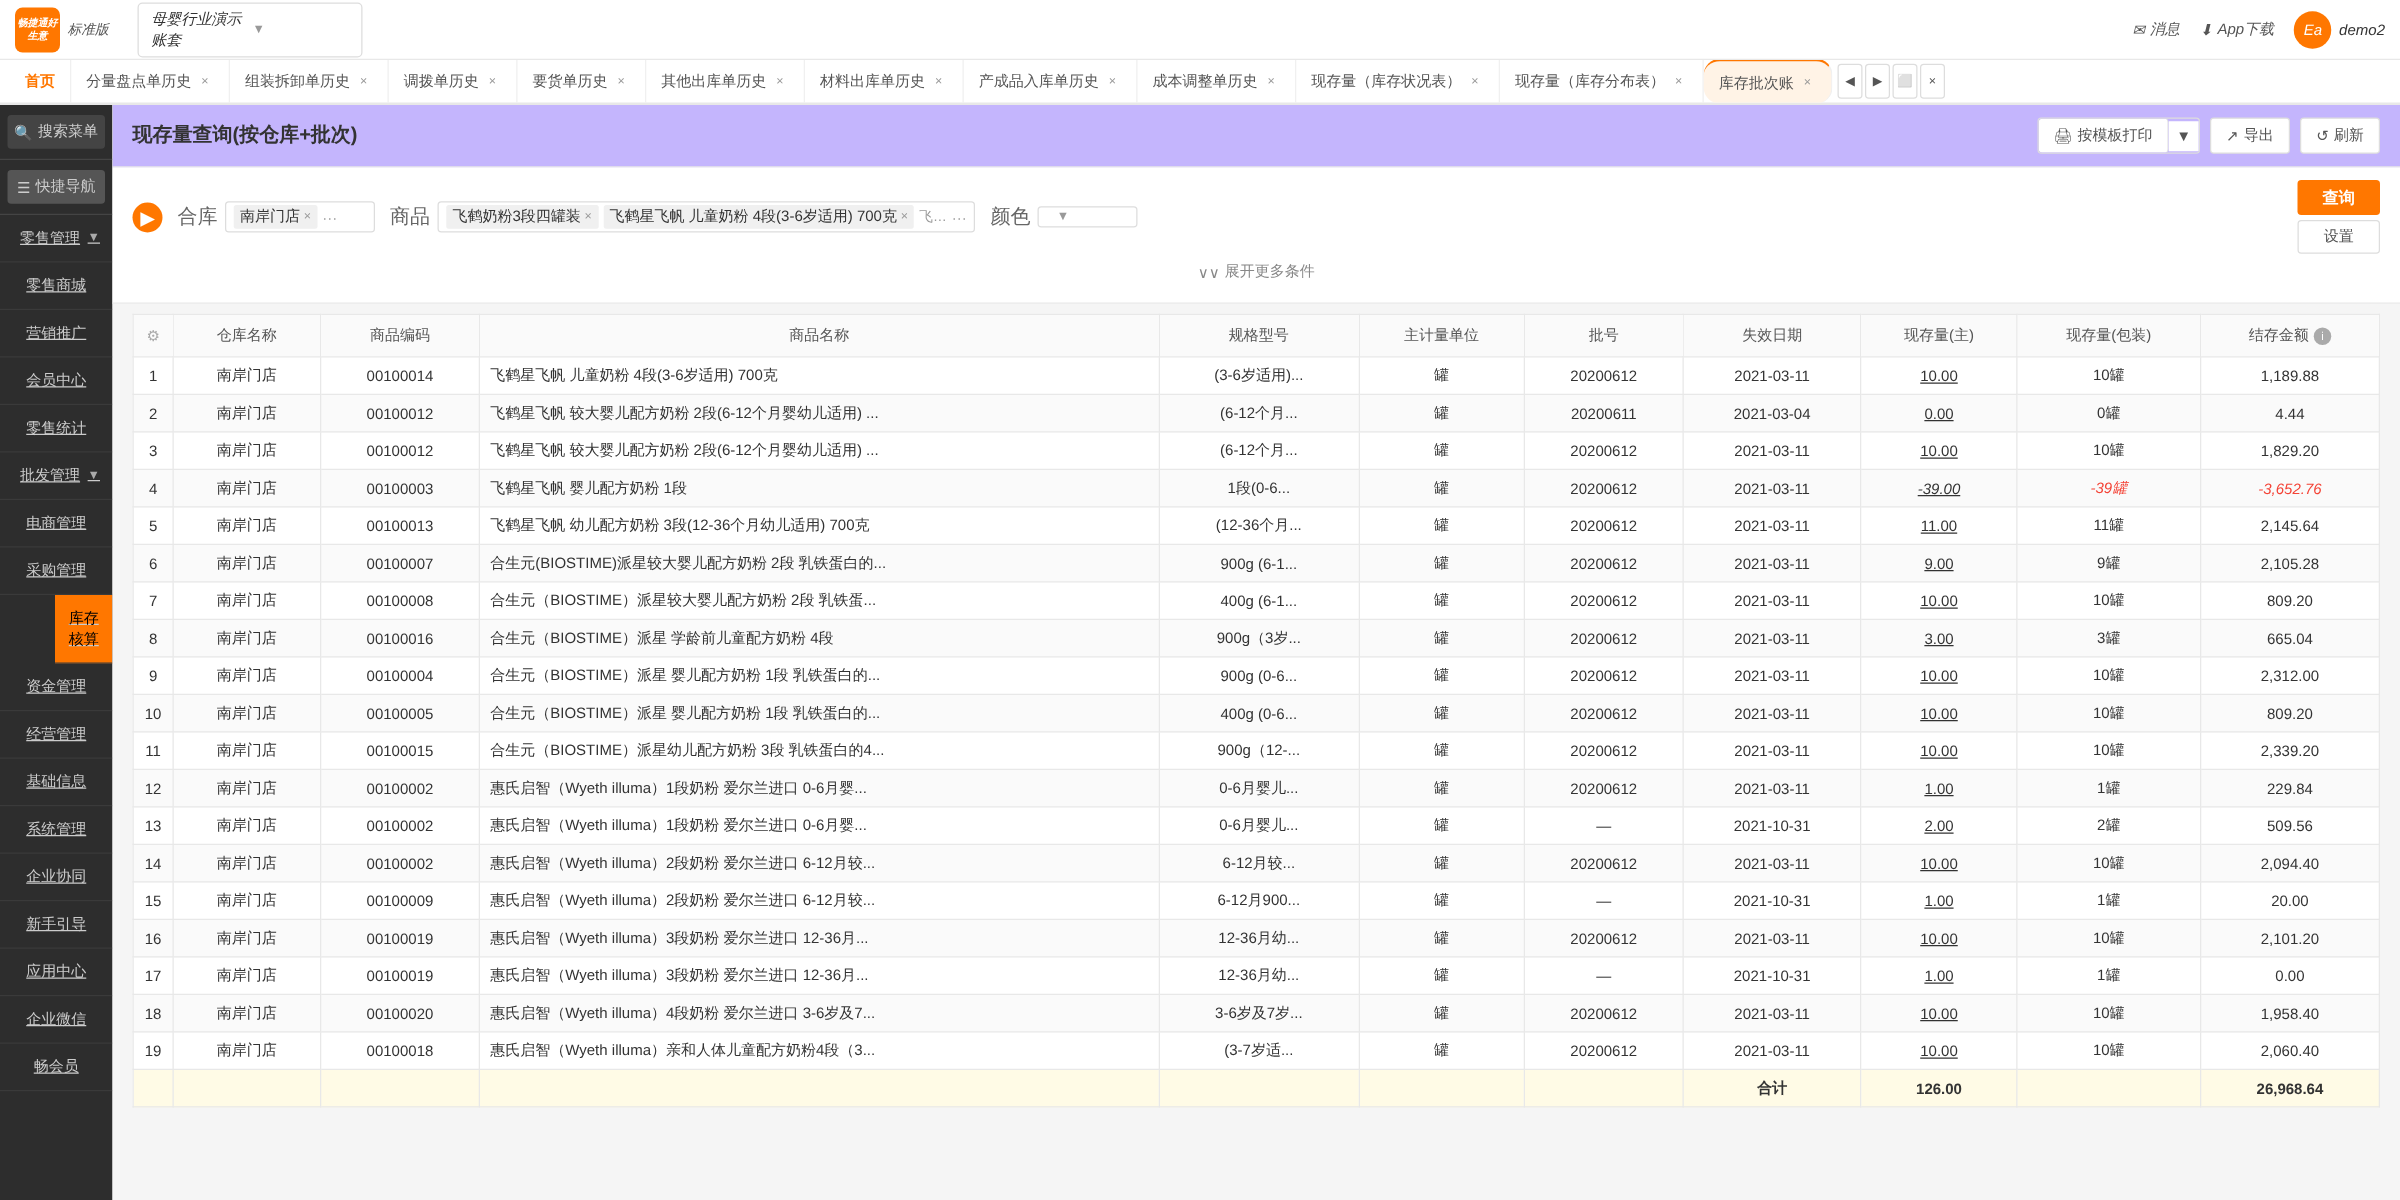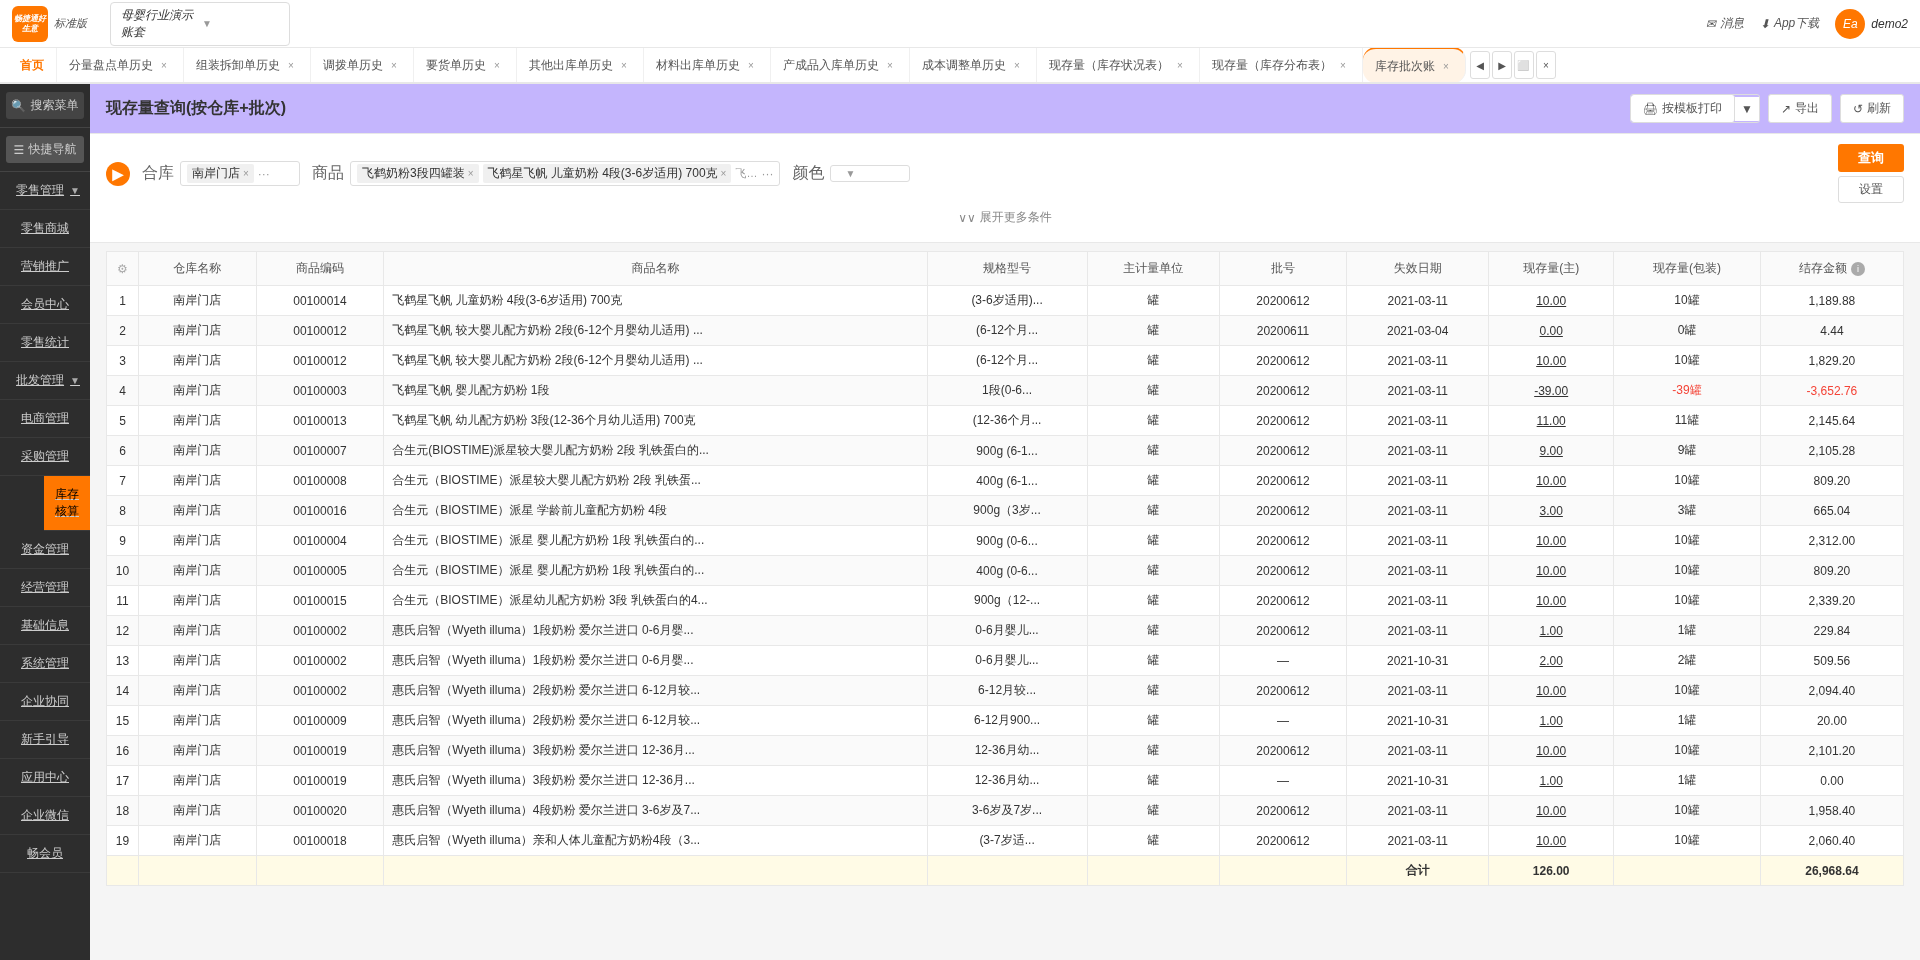--- a/index.html
+++ b/index.html
@@ -72,21 +72,21 @@
     .filter-more { display: flex; align-items: center; justify-content: center; padding: 6px; color: #888; cursor: pointer; font-size: 12px; gap: 4px; }
 
     
     .table-container { flex: 1; overflow: auto; padding: 8px 16px; }
     .data-table { width: 100%; border-collapse: collapse; background: #fff; }
     .data-table th { background: #fafafa; border: 1px solid #e8e8e8; padding: 8px 6px; text-align: center; color: #555; font-weight: normal; white-space: nowrap; position: sticky; top: 0; z-index: 2; }
     .data-table td { border: 1px solid #e8e8e8; padding: 6px 8px; text-align: center; color: #333; white-space: nowrap; }
     .data-table tr:nth-child(even) td { background: #fafafa; }
     .data-table td.left { text-align: left; }
     .data-table td.right { text-align: center; }
-    .data-table td.red { color: #f44336; }
+    .data-table td.red { color: #f44336; font-style: italic; }
     .data-table td.underline { text-decoration: underline; cursor: pointer; color: #333; }
     .footer-row td { background: #fffbe6 !important; font-weight: bold; }
     .settings-icon { width: 16px; height: 16px; color: #aaa; cursor: pointer; display: inline-flex; align-items: center; justify-content: center; }
     .info-icon { width: 14px; height: 14px; background: #aaa; border-radius: 50%; display: inline-flex; align-items: center; justify-content: center; color: white; font-size: 9px; cursor: pointer; margin-left: 2px; }
     .th-with-info { display: flex; align-items: center; justify-content: center; gap: 2px; }
   </style>
 </head>
 <body>
 
 <div class="top-bar">

